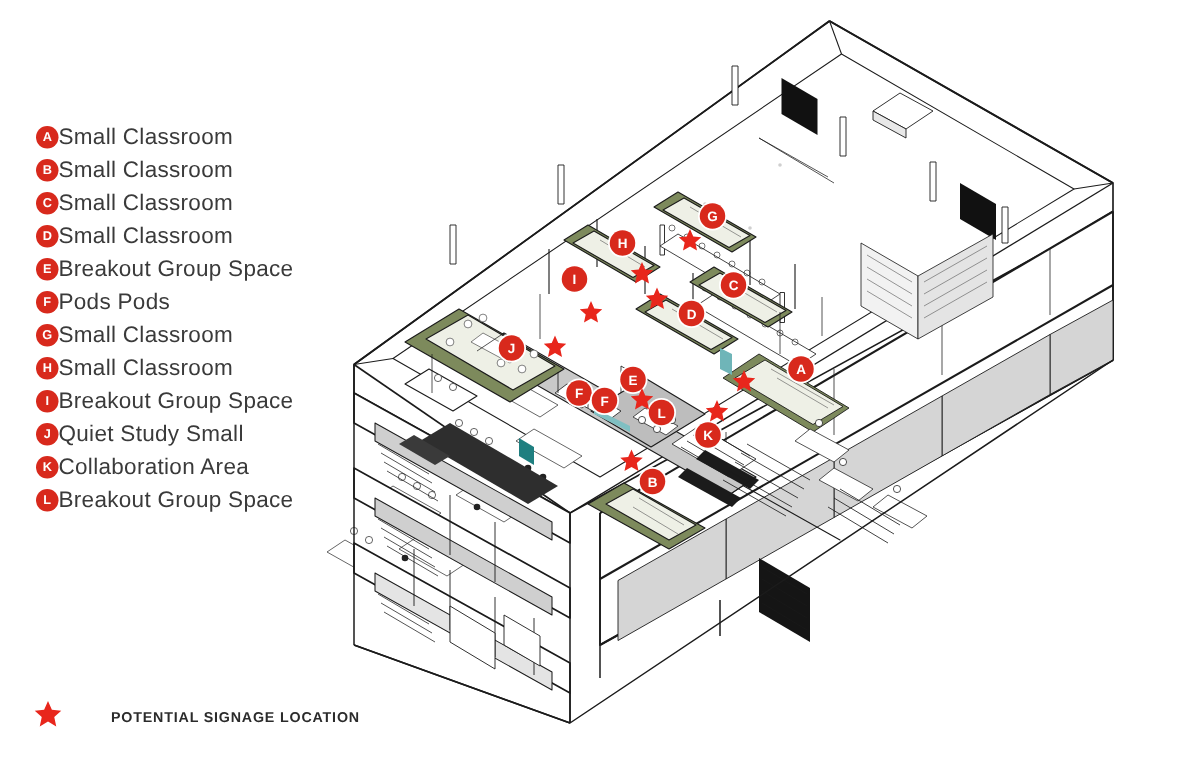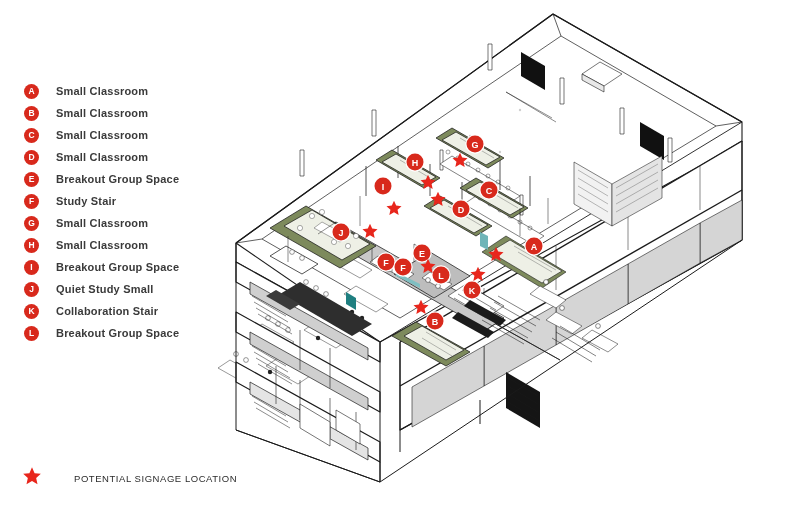--- a/index.html
+++ b/index.html
@@ -17,29 +17,29 @@
   .legend-row{display:flex;align-items:center;height:22px;margin-bottom:0px;}
   .badge{
     width:15px;height:15px;border-radius:50%;
     background:#d8291c;color:#fff;
     font-size:8.5px;font-weight:bold;
     display:flex;align-items:center;justify-content:center;
     flex:0 0 auto;letter-spacing:0;
     font-family:"Liberation Sans", sans-serif;
   }
   .legend-label{
-    margin-left:17px;font-size:11px;color:#3a3a3a;
-    font-weight:bold;letter-spacing:.2px;white-space:nowrap;
+    font-size:15px;color:#3a3a3a;
+    font-weight:normal;letter-spacing:.2px;white-space:nowrap;
   }
 
   
   #footer-key{position:absolute;left:22px;top:466px;display:flex;align-items:center;}
   .star-glyph{display:block;}
   #footer-key .key-label{
-    margin-left:13px;font-size:9.5px;font-weight:normal;color:#2b2b2b;
+    margin-left:13px;font-size:9.5px;font-weight:bold;color:#2b2b2b;
     letter-spacing:.55px;white-space:nowrap;padding-left:19px;
   }
 
   
   #drawing{position:absolute;left:0;top:0;width:800px;height:509px;}
   #drawing svg{position:absolute;left:0;top:0;}
 
   
   .marker-badge{
     position:absolute;width:17px;height:17px;border-radius:50%;
@@ -71,41 +71,41 @@
       <div class="legend-row">
         <div class="badge">D</div>
         <div class="legend-label">Small Classroom</div>
       </div>
       <div class="legend-row">
         <div class="badge">E</div>
         <div class="legend-label">Breakout Group Space</div>
       </div>
       <div class="legend-row">
         <div class="badge">F</div>
-        <div class="legend-label">Study Stair</div>
+        <div class="legend-label">Pods Pods</div>
       </div>
       <div class="legend-row">
         <div class="badge">G</div>
         <div class="legend-label">Small Classroom</div>
       </div>
       <div class="legend-row">
         <div class="badge">H</div>
         <div class="legend-label">Small Classroom</div>
       </div>
       <div class="legend-row">
         <div class="badge">I</div>
         <div class="legend-label">Breakout Group Space</div>
       </div>
       <div class="legend-row">
         <div class="badge">J</div>
         <div class="legend-label">Quiet Study Small</div>
       </div>
       <div class="legend-row">
         <div class="badge">K</div>
-        <div class="legend-label">Collaboration Stair</div>
+        <div class="legend-label">Collaboration Area</div>
       </div>
       <div class="legend-row">
         <div class="badge">L</div>
         <div class="legend-label">Breakout Group Space</div>
       </div>
     </div>
 
   <div id="drawing">
     <svg width="800" height="509" viewBox="0 0 800 509">
       <defs>

